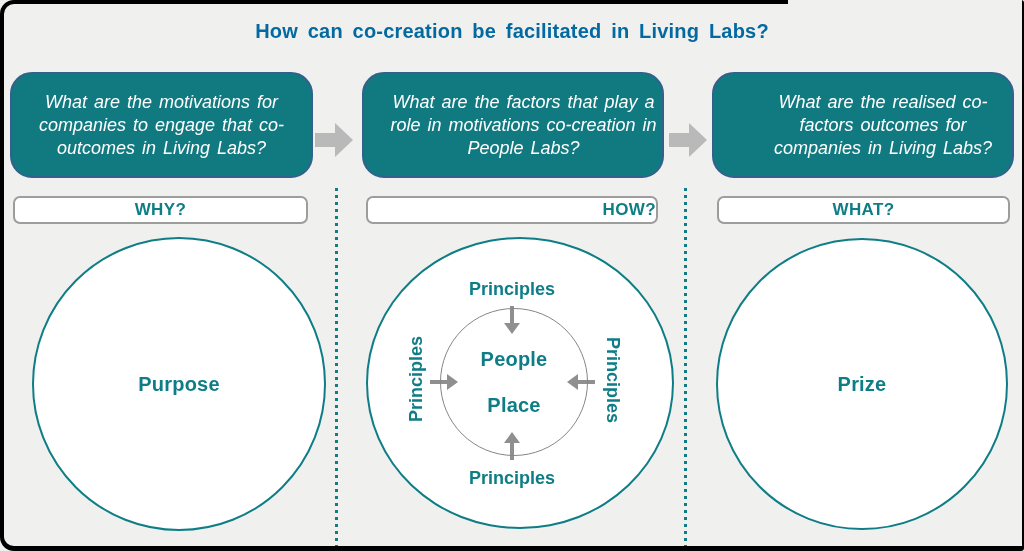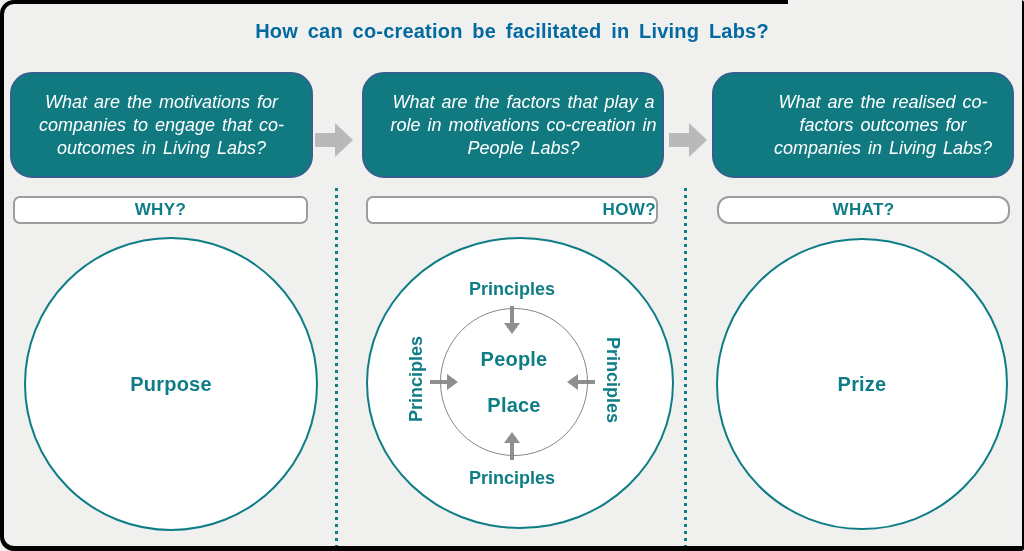--- a/index.html
+++ b/index.html
@@ -133,28 +133,28 @@
     <span class="qline">factors outcomes for</span>
     <span class="qline">companies in Living Labs?</span>
   </div>
 
   <div class="label-box" style="left:13px; width:295px;">
     <span>WHY?</span>
   </div>
   <div class="label-box" style="left:366px; width:292px;justify-content:flex-end;">
     <span>HOW?</span>
   </div>
-  <div class="label-box" style="left:717px; width:293px;border-radius:12px;">
+  <div class="label-box" style="left:717px; width:293px;">
     <span>WHAT?</span>
   </div>
 
   <div class="vdots" style="left:335px;"></div>
   <div class="vdots" style="left:684px;"></div>
 
-  <div class="big-circle" style="left:24px; top:237px; width:294px; height:294px;align-items:center;">
+  <div class="big-circle" style="left:32px; top:237px; width:294px; height:294px;align-items:center;">
     <span class="circle-word">Purpose</span>
   </div>
 
   <div class="big-circle" style="left:366px; top:237px; width:308px; height:292px;"></div>
 
   <span class="principles pr-top">Principles</span>
   <span class="principles pr-bottom">Principles</span>
   <span class="principles pr-left">Principles</span>
   <span class="principles pr-right">Principles</span>
 

